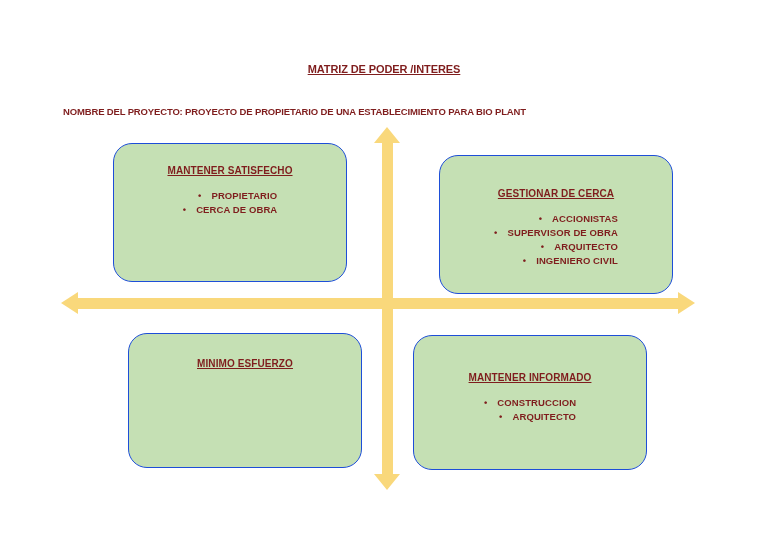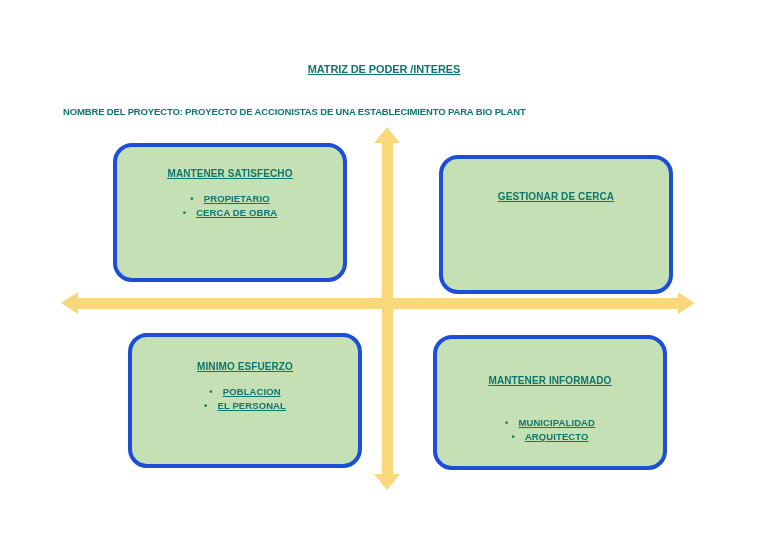--- a/index.html
+++ b/index.html
@@ -2,21 +2,21 @@
 <html><head>
 <meta charset="utf-8">
 <style>
   * { margin:0; padding:0; box-sizing:border-box; }
   html, body { background:#ffffff; }
   .page {
     position:relative;
     width:768px; height:543px;
     background:#ffffff;
     font-family:"Liberation Sans", sans-serif;
-    color:#0f766e;
+    color:#7f1d1d;
     overflow:hidden;
   }
   .doc-title {
     position:absolute; top:63px; left:0; width:100%;
     text-align:center;
     font-size:11px; font-weight:bold;
     letter-spacing:-0.1px;
     text-decoration:underline;
   }
   .project-line {
@@ -33,85 +33,87 @@
   .head-left  { left:61px;  top:292px; border-top:11px solid transparent; border-bottom:11px solid transparent; border-right:17px solid #f9d87b; }
   .head-right { left:678px; top:292px; border-top:11px solid transparent; border-bottom:11px solid transparent; border-left:17px solid #f9d87b; }
   .head-up    { left:374px; top:127px; border-left:13px solid transparent; border-right:13px solid transparent; border-bottom:16px solid #f9d87b; }
   .head-down  { left:374px; top:474px; border-left:13px solid transparent; border-right:13px solid transparent; border-top:16px solid #f9d87b; }
 
   
   .qbox {
     position:absolute;
     width:234px;
     background:#c5e0b4;
-    border:4px solid #1d4ed8;
+    border:1px solid #1d4ed8;
     border-radius:19px;
-    display:flex; flex-direction:column; align-items:center;text-decoration:underline;
+    display:flex; flex-direction:column; align-items:center;
   }
   .qbox-tl { left:113px; top:143px; height:139px; padding-top:21px; }
   .qbox-tr { left:439px; top:155px; height:139px; padding-top:32px; }
   .qbox-bl { left:128px; top:333px; height:135px; padding-top:24px; }
-  .qbox-br { left:433px; top:335px; height:135px; padding-top:36px;gap:17px; }
+  .qbox-br { left:413px; top:335px; height:135px; padding-top:36px; }
   .qbox-title {
     font-size:10px; font-weight:bold; line-height:12px;
     letter-spacing:0.1px;
     text-decoration:underline;
     margin-bottom:12px;
     text-align:center;
   }
-  .qbox-list { list-style:none; text-align:center; }
+  .qbox-list { list-style:none; text-align:right; }
   .qbox-list li {
     font-size:9.5px; font-weight:bold; line-height:14px;
     letter-spacing:0.1px;
     white-space:nowrap;
   }
   .qbox-list li::before {
     content:"\2022";
     display:inline-block;
     margin-right:10px;
   }
 </style>
 </head>
 <body>
 
 <div class="page">
 
   <div class="doc-title">MATRIZ DE PODER /INTERES</div>
-  <div class="project-line">NOMBRE DEL PROYECTO: PROYECTO DE ACCIONISTAS DE UNA ESTABLECIMIENTO PARA BIO PLANT</div>
+  <div class="project-line">NOMBRE DEL PROYECTO: PROYECTO DE PROPIETARIO DE UNA ESTABLECIMIENTO PARA BIO PLANT</div>
 
   <div>
     <div class="axis-shaft shaft-v"></div>
     <div class="axis-shaft shaft-h"></div>
     <div class="axis-head head-up"></div>
     <div class="axis-head head-down"></div>
     <div class="axis-head head-left"></div>
     <div class="axis-head head-right"></div>
   </div>
 
   <div class="qbox qbox-tl">
     <div class="qbox-title">MANTENER SATISFECHO</div>
     <ul class="qbox-list">
       <li>PROPIETARIO</li>
       <li>CERCA DE OBRA</li>
     </ul>
   </div>
 
   <div class="qbox qbox-tr">
     <div class="qbox-title">GESTIONAR DE CERCA</div>
+    <ul class="qbox-list">
+      <li>ACCIONISTAS</li>
+      <li>SUPERVISOR DE OBRA</li>
+      <li>ARQUITECTO</li>
+      <li>INGENIERO CIVIL</li>
+    </ul>
   </div>
 
   <div class="qbox qbox-bl">
     <div class="qbox-title">MINIMO ESFUERZO</div>
-    <ul class="qbox-list">
-      <li>POBLACION</li>
-      <li>EL PERSONAL</li>
-    </ul>
   </div>
 
   <div class="qbox qbox-br">
     <div class="qbox-title">MANTENER INFORMADO</div>
     <ul class="qbox-list">
-      <li>MUNICIPALIDAD</li>
+      <li>CONSTRUCCION</li>
       <li>ARQUITECTO</li>
     </ul>
   </div>
 
 </div>
 
 </body></html>

